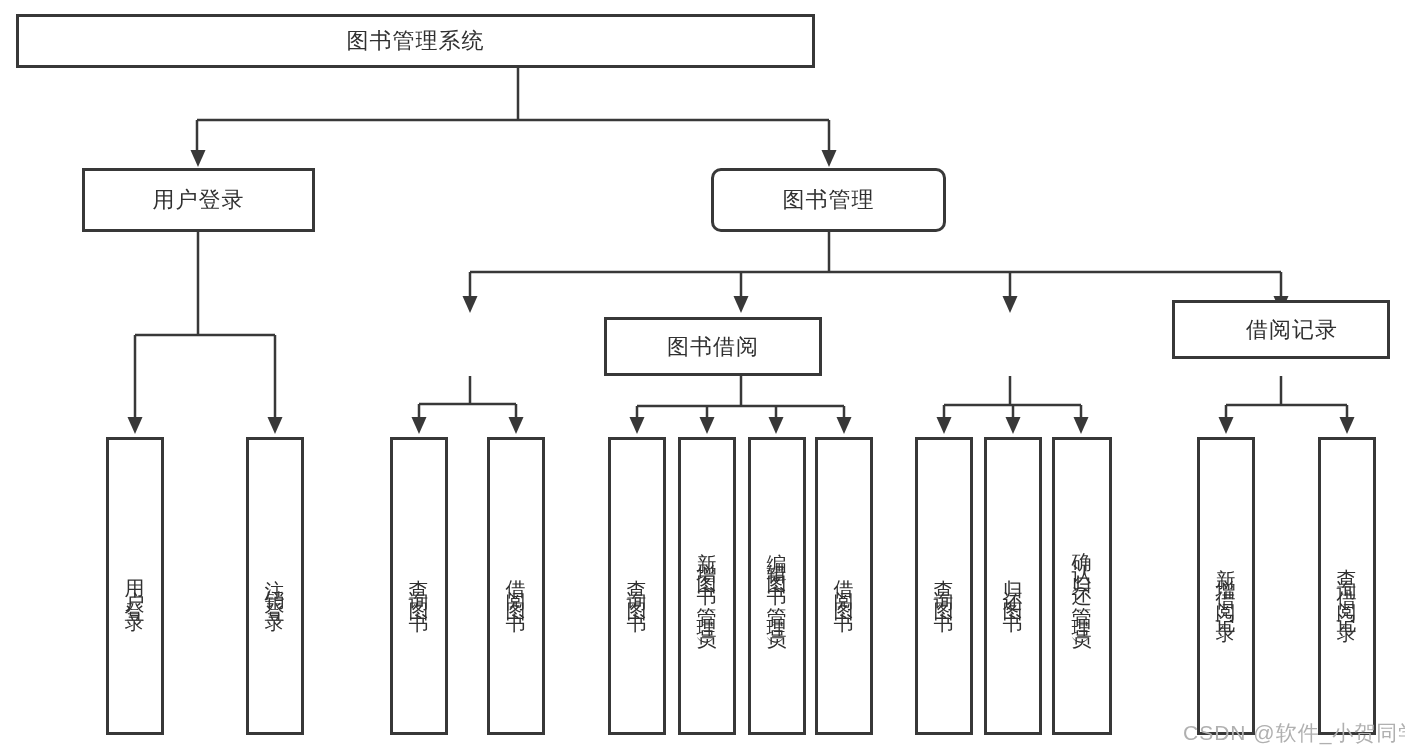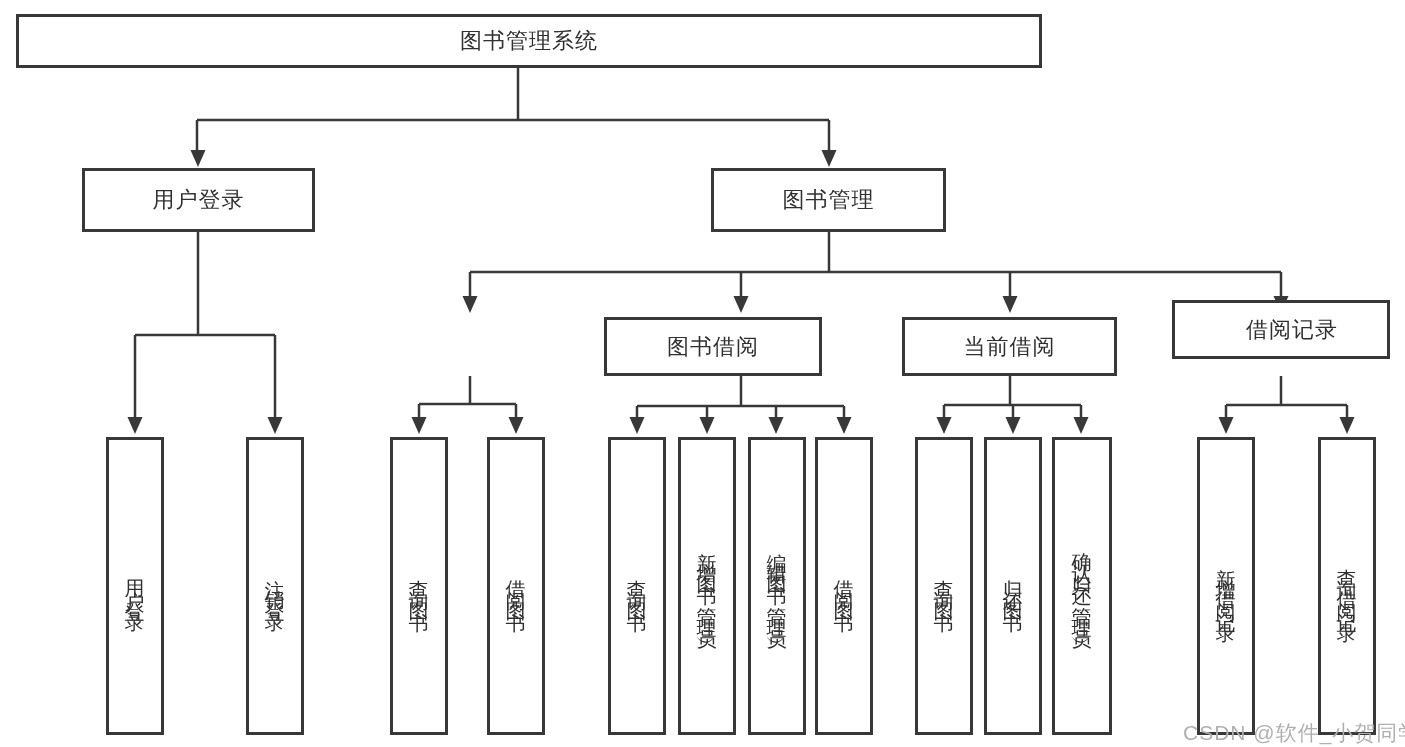--- a/index.html
+++ b/index.html
@@ -75,36 +75,33 @@
       <polygon points="768.5,417 783.5,417 776,434"></polygon>
       <polygon points="836.5,417 851.5,417 844,434"></polygon>
       <polygon points="936.5,417 951.5,417 944,434"></polygon>
       <polygon points="1005.5,417 1020.5,417 1013,434"></polygon>
       <polygon points="1073.5,417 1088.5,417 1081,434"></polygon>
       <polygon points="1218.5,417 1233.5,417 1226,434"></polygon>
       <polygon points="1339.5,417 1354.5,417 1347,434"></polygon>
     </g>
   </svg>
 
-  <div class="node" style="left:16px;top:14px;width:1026px;height:54px;">
+  <div class="node" style="left:16px;top:14px;width:799px;height:54px;">
     <span>图书管理系统</span>
   </div>
 
   <div class="node" style="left:82px;top:168px;width:233px;height:64px;">
     <span>用户登录</span>
   </div>
-  <div class="node" style="left:711px;top:168px;width:235px;height:64px;">
+  <div class="node" style="left:711px;top:168px;width:235px;height:64px;border-radius:10px;">
     <span>图书管理</span>
   </div>
 
   <div class="node" style="left:604px;top:317px;width:218px;height:59px;">
     <span>图书借阅</span>
-  </div>
-  <div class="node" style="left:902px;top:317px;width:215px;height:59px;">
-    <span>当前借阅</span>
   </div>
   <div class="node" style="left:1172px;top:300px;width:218px;height:59px;padding-left:22px;">
     <span>借阅记录</span>
   </div>
 
   <div class="node leaf" style="left:106px;top:437px;width:58px;height:298px;">
     <span class="vtext">用户登录</span>
   </div>
   <div class="node leaf" style="left:246px;top:437px;width:58px;height:298px;">
     <span class="vtext">注销登录</span>

